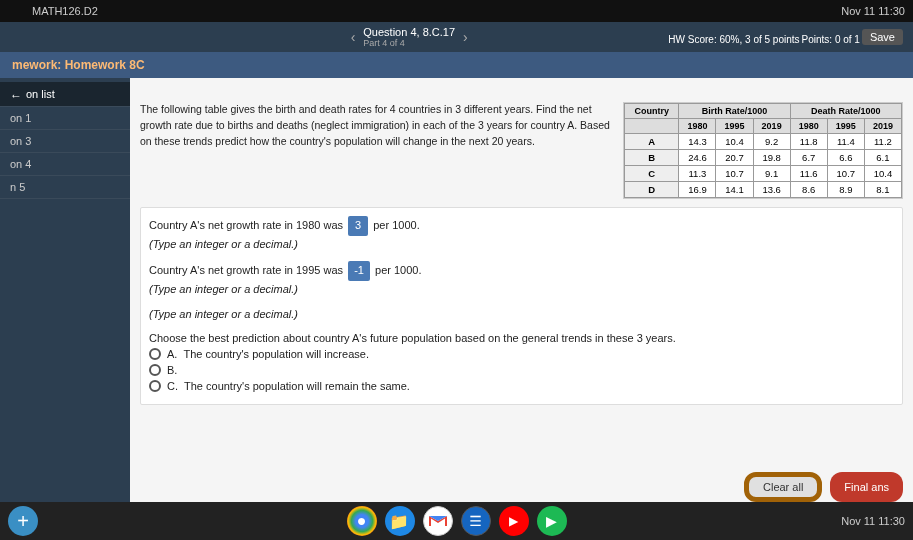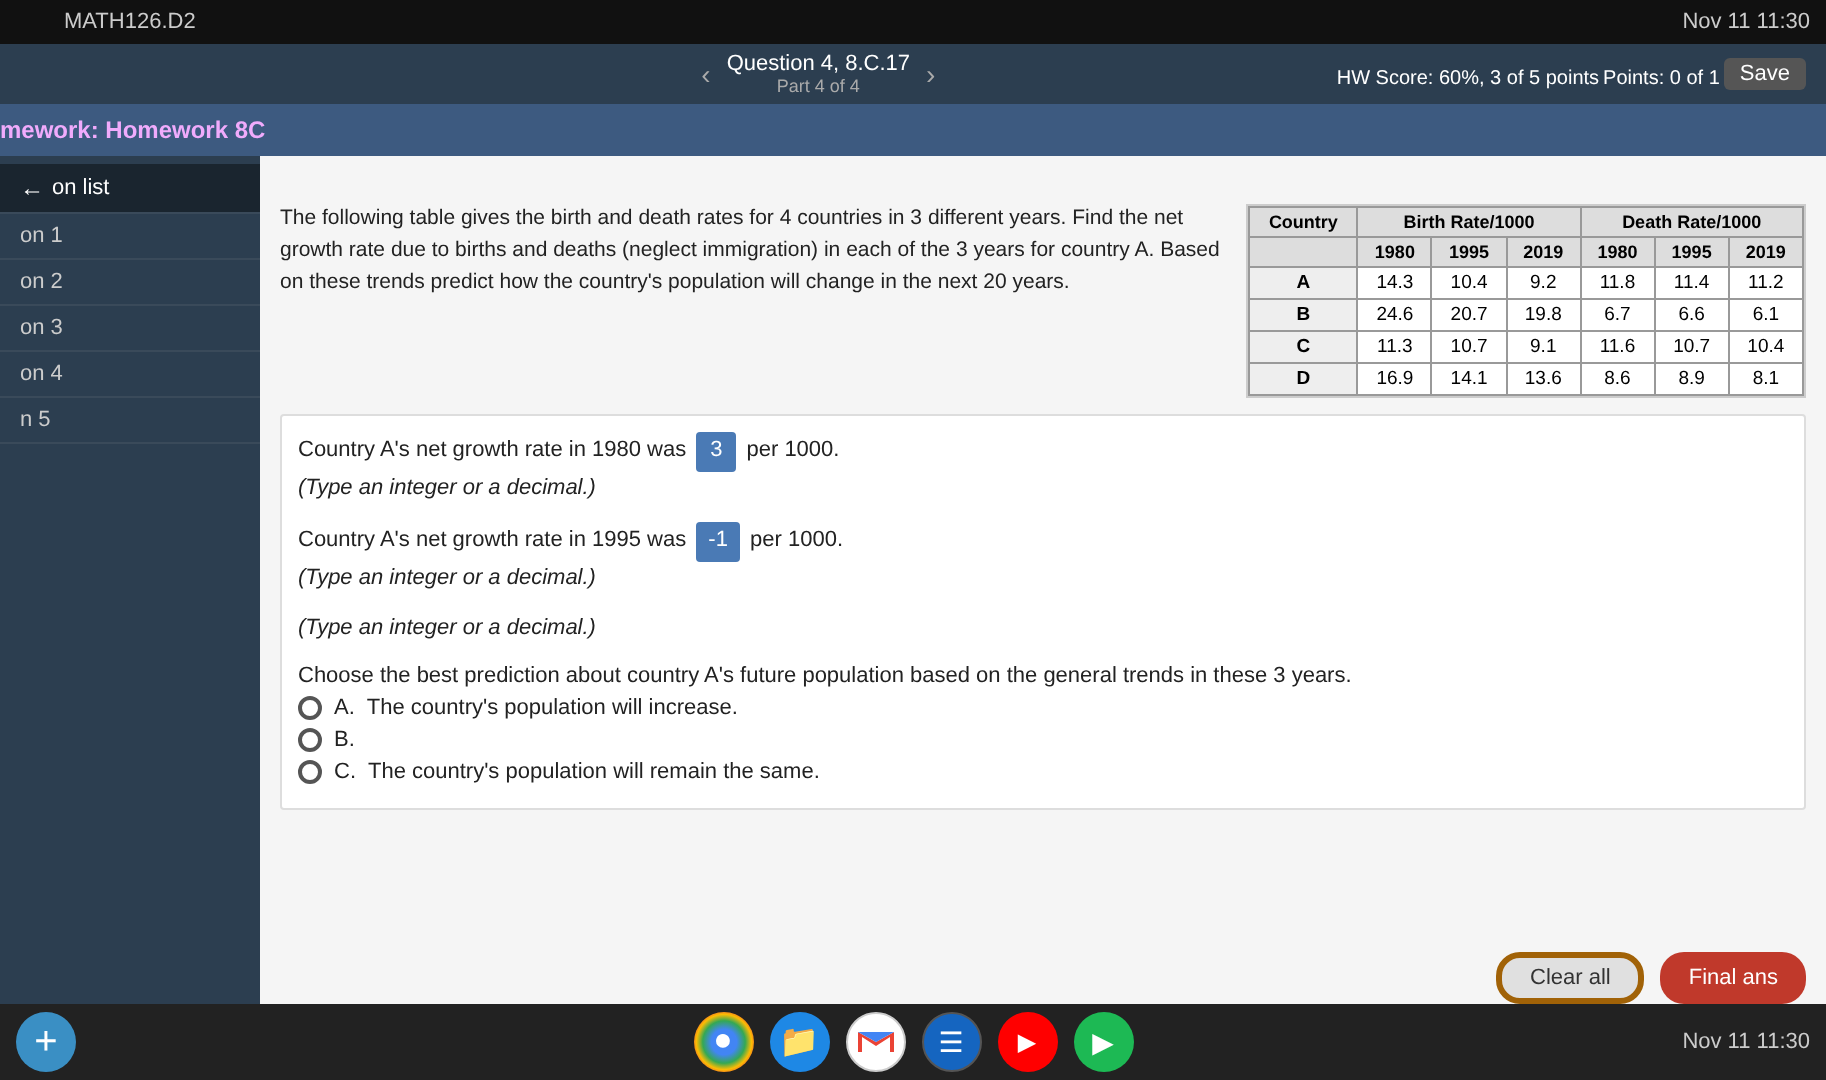--- a/index.html
+++ b/index.html
@@ -79,22 +79,22 @@
       font-size: 11px;
       cursor: pointer;
     }
 
     
     .hw-header {
       height: 26px;
       background: #3d5a80;
       display: flex;
       align-items: center;
-      padding: 0 0;
-      color: #f0abfc;
+      padding: 0 12px;
+      color: #fdba74;
       font-size: 12px;
       font-weight: bold;
     }
 
     
     .main-content {
       display: flex;
       flex: 1;
       overflow: hidden;
     }
@@ -236,21 +236,21 @@
     
     .bottom-actions {
       position: absolute;
       bottom: 8px;
       right: 10px;
       display: flex;
       gap: 8px;
     }
     .clear-all-btn {
       background: #e0e0e0;
-      border: 3px solid #a16207;
+      border: 5px solid #a16207;
       border-radius: 12px;
       padding: 4px 14px;
       font-size: 11px;
       cursor: pointer;
       color: #333;
     }
     .final-btn {
       background: #c0392b;
       border: none;
       border-radius: 12px;
@@ -339,21 +339,21 @@
 
 <div class="app-window">
 
   <div class="app-header">
     <div style="width:140px;"></div>
     <div class="app-header-center">
       <div class="question-nav">
         <span class="nav-arrow">‹</span>
         <div>
           <div style="font-size:11px;text-align:center;">Question 4, 8.C.17</div>
-          <div style="font-size:9px;text-align:center;color:#aaa;">Part 4 of 4</div>
+          <div style="font-size:9px;text-align:left;color:#aaa;">Part 4 of 4</div>
         </div>
         <span class="nav-arrow">›</span>
       </div>
     </div>
     <div style="display:flex;flex-direction:row;align-items:flex-end;gap:2px;">
       <div style="font-size:10px;color:#fff;">HW Score: 60%, 3 of 5 points</div>
       <div style="font-size:10px;color:#fff;">Points: 0 of 1</div>
       <button class="save-btn">Save</button>
     </div>
   </div>
@@ -364,23 +364,20 @@
 
   <div class="main-content">
 
     <div class="sidebar">
       <div class="sidebar-item active">
         <span class="sidebar-arrow">←</span>
         <span>on list</span>
       </div>
       <div class="sidebar-item">
         <span>on 1</span>
-      </div>
-      <div class="sidebar-item">
-        <span>on 2</span>
       </div>
       <div class="sidebar-item">
         <span>on 3</span>
       </div>
       <div class="sidebar-item">
         <span>on 4</span>
       </div>
       <div class="sidebar-item">
         <span>n 5</span>
       </div>

